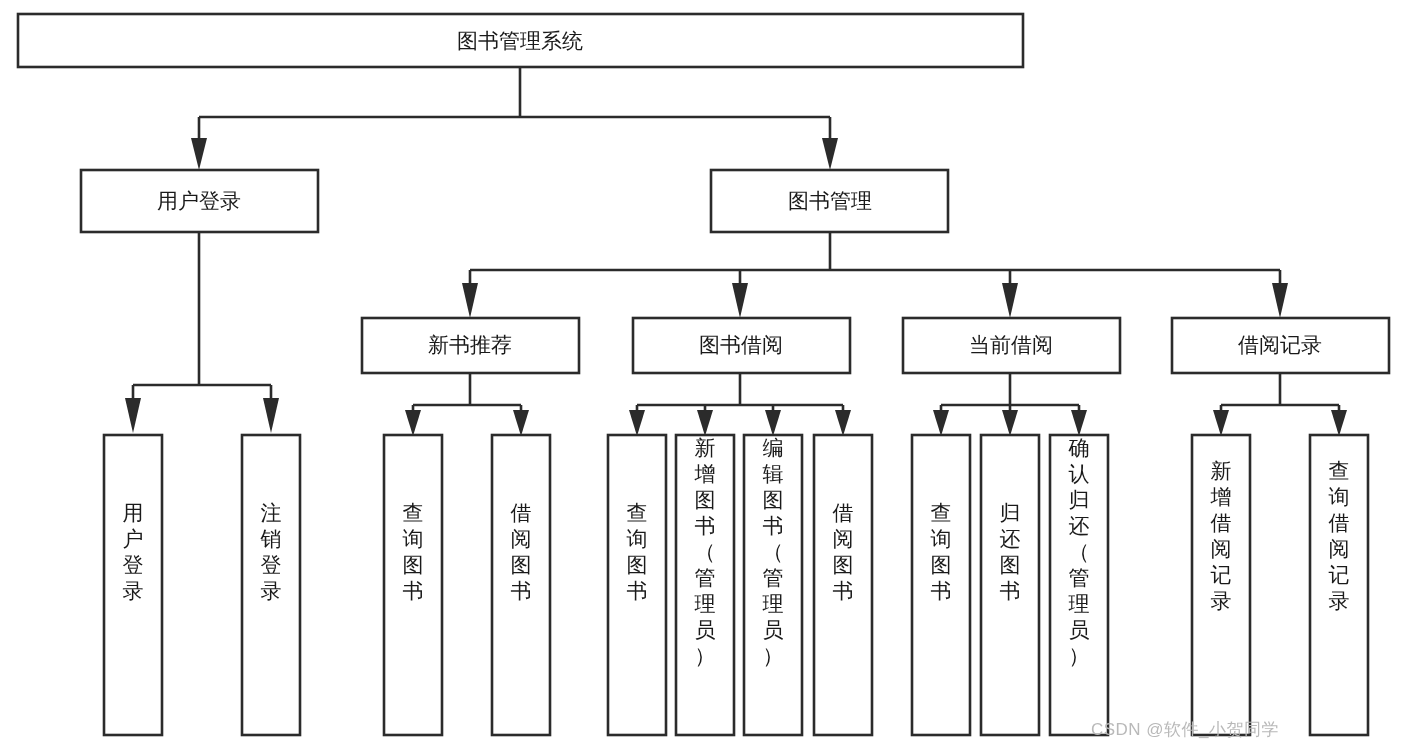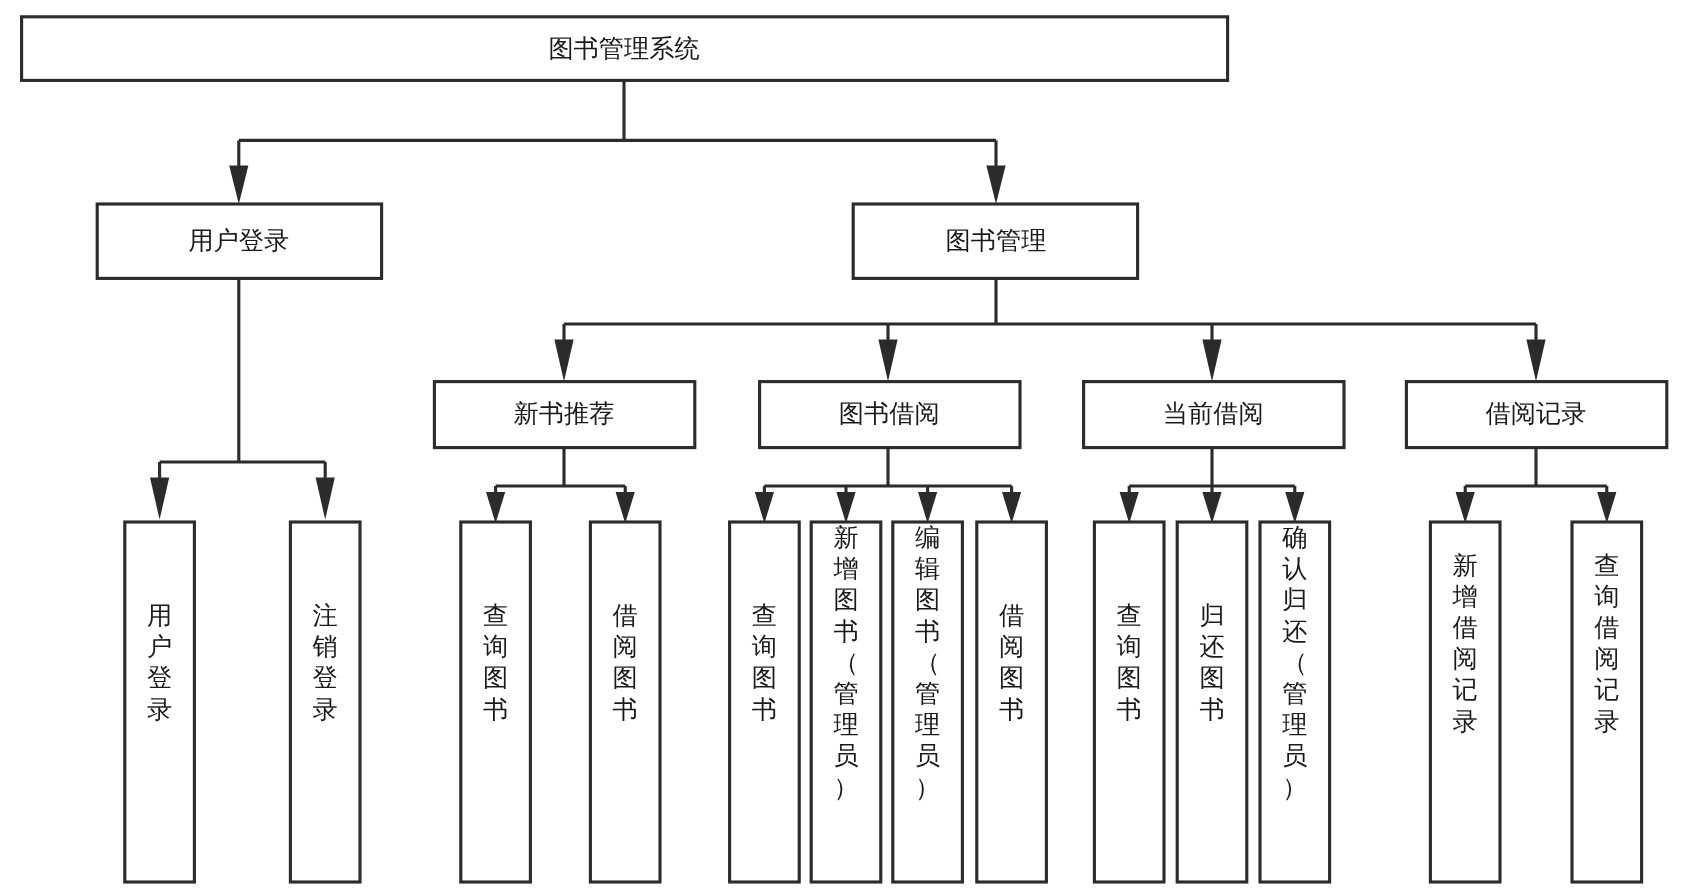--- a/index.html
+++ b/index.html
@@ -237,13 +237,14 @@
       <rect class="node-box" x="1192" y="435" width="58" height="300"></rect>
       <text class="node-label-v" x="1221" y="478"><tspan x="1221" y="478">新</tspan><tspan x="1221" y="504">增</tspan><tspan x="1221" y="530">借</tspan><tspan x="1221" y="556">阅</tspan><tspan x="1221" y="582">记</tspan><tspan x="1221" y="608">录</tspan></text>
     </g>
     <g>
       <rect class="node-box" x="1310" y="435" width="58" height="300"></rect>
       <text class="node-label-v" x="1339" y="478"><tspan x="1339" y="478">查</tspan><tspan x="1339" y="504">询</tspan><tspan x="1339" y="530">借</tspan><tspan x="1339" y="556">阅</tspan><tspan x="1339" y="582">记</tspan><tspan x="1339" y="608">录</tspan></text>
     </g>
 
   </svg>
 
+  <div class="watermark-text">CSDN @软件_小贺同学</div>
 </div>
 
 </body></html>

